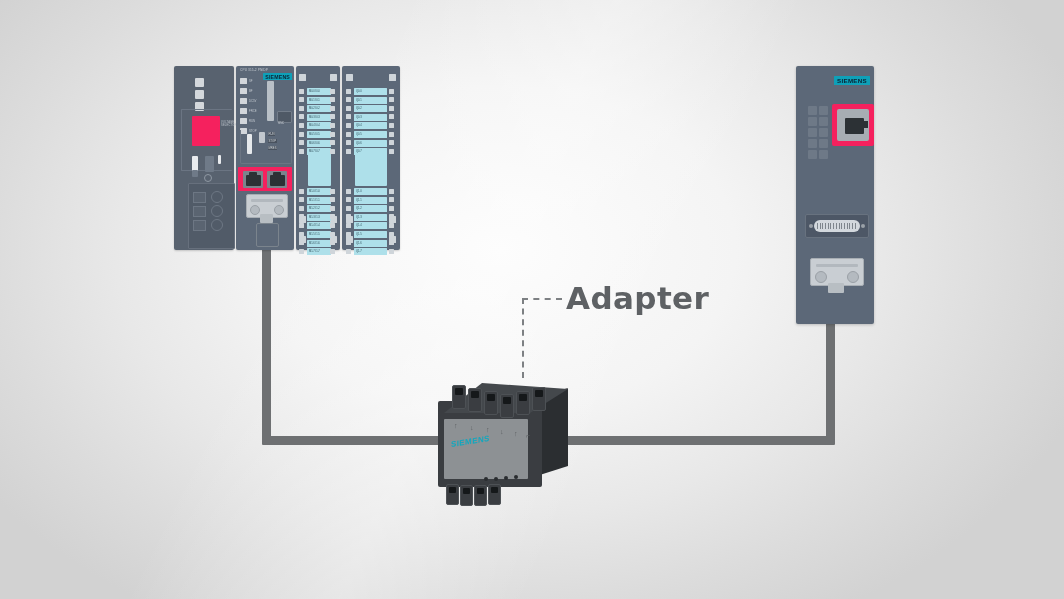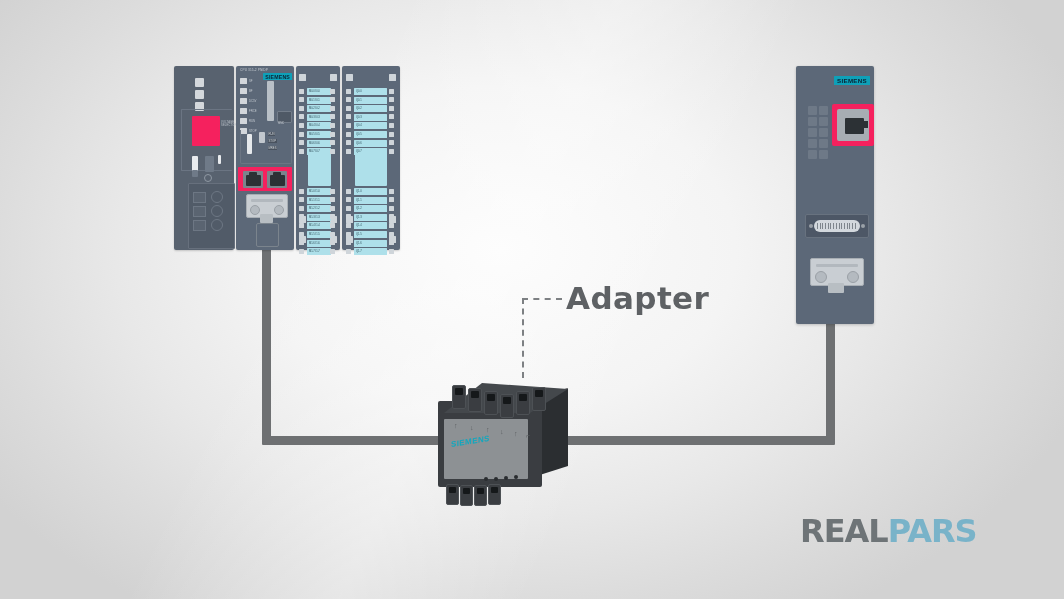--- a/index.html
+++ b/index.html
@@ -444,16 +444,13 @@
         <i></i>
       </div>
   </div>
 
   <div id="anno">
     <div id="leader-v"></div>
     <div id="leader-h"></div>
     <div id="anno-label">Adapter</div>
   </div>
 
-  <div id="logo">
-    <span class="real">REAL</span><span class="pars">PARS</span>
-  </div>
 </div>
 
 </body></html>

